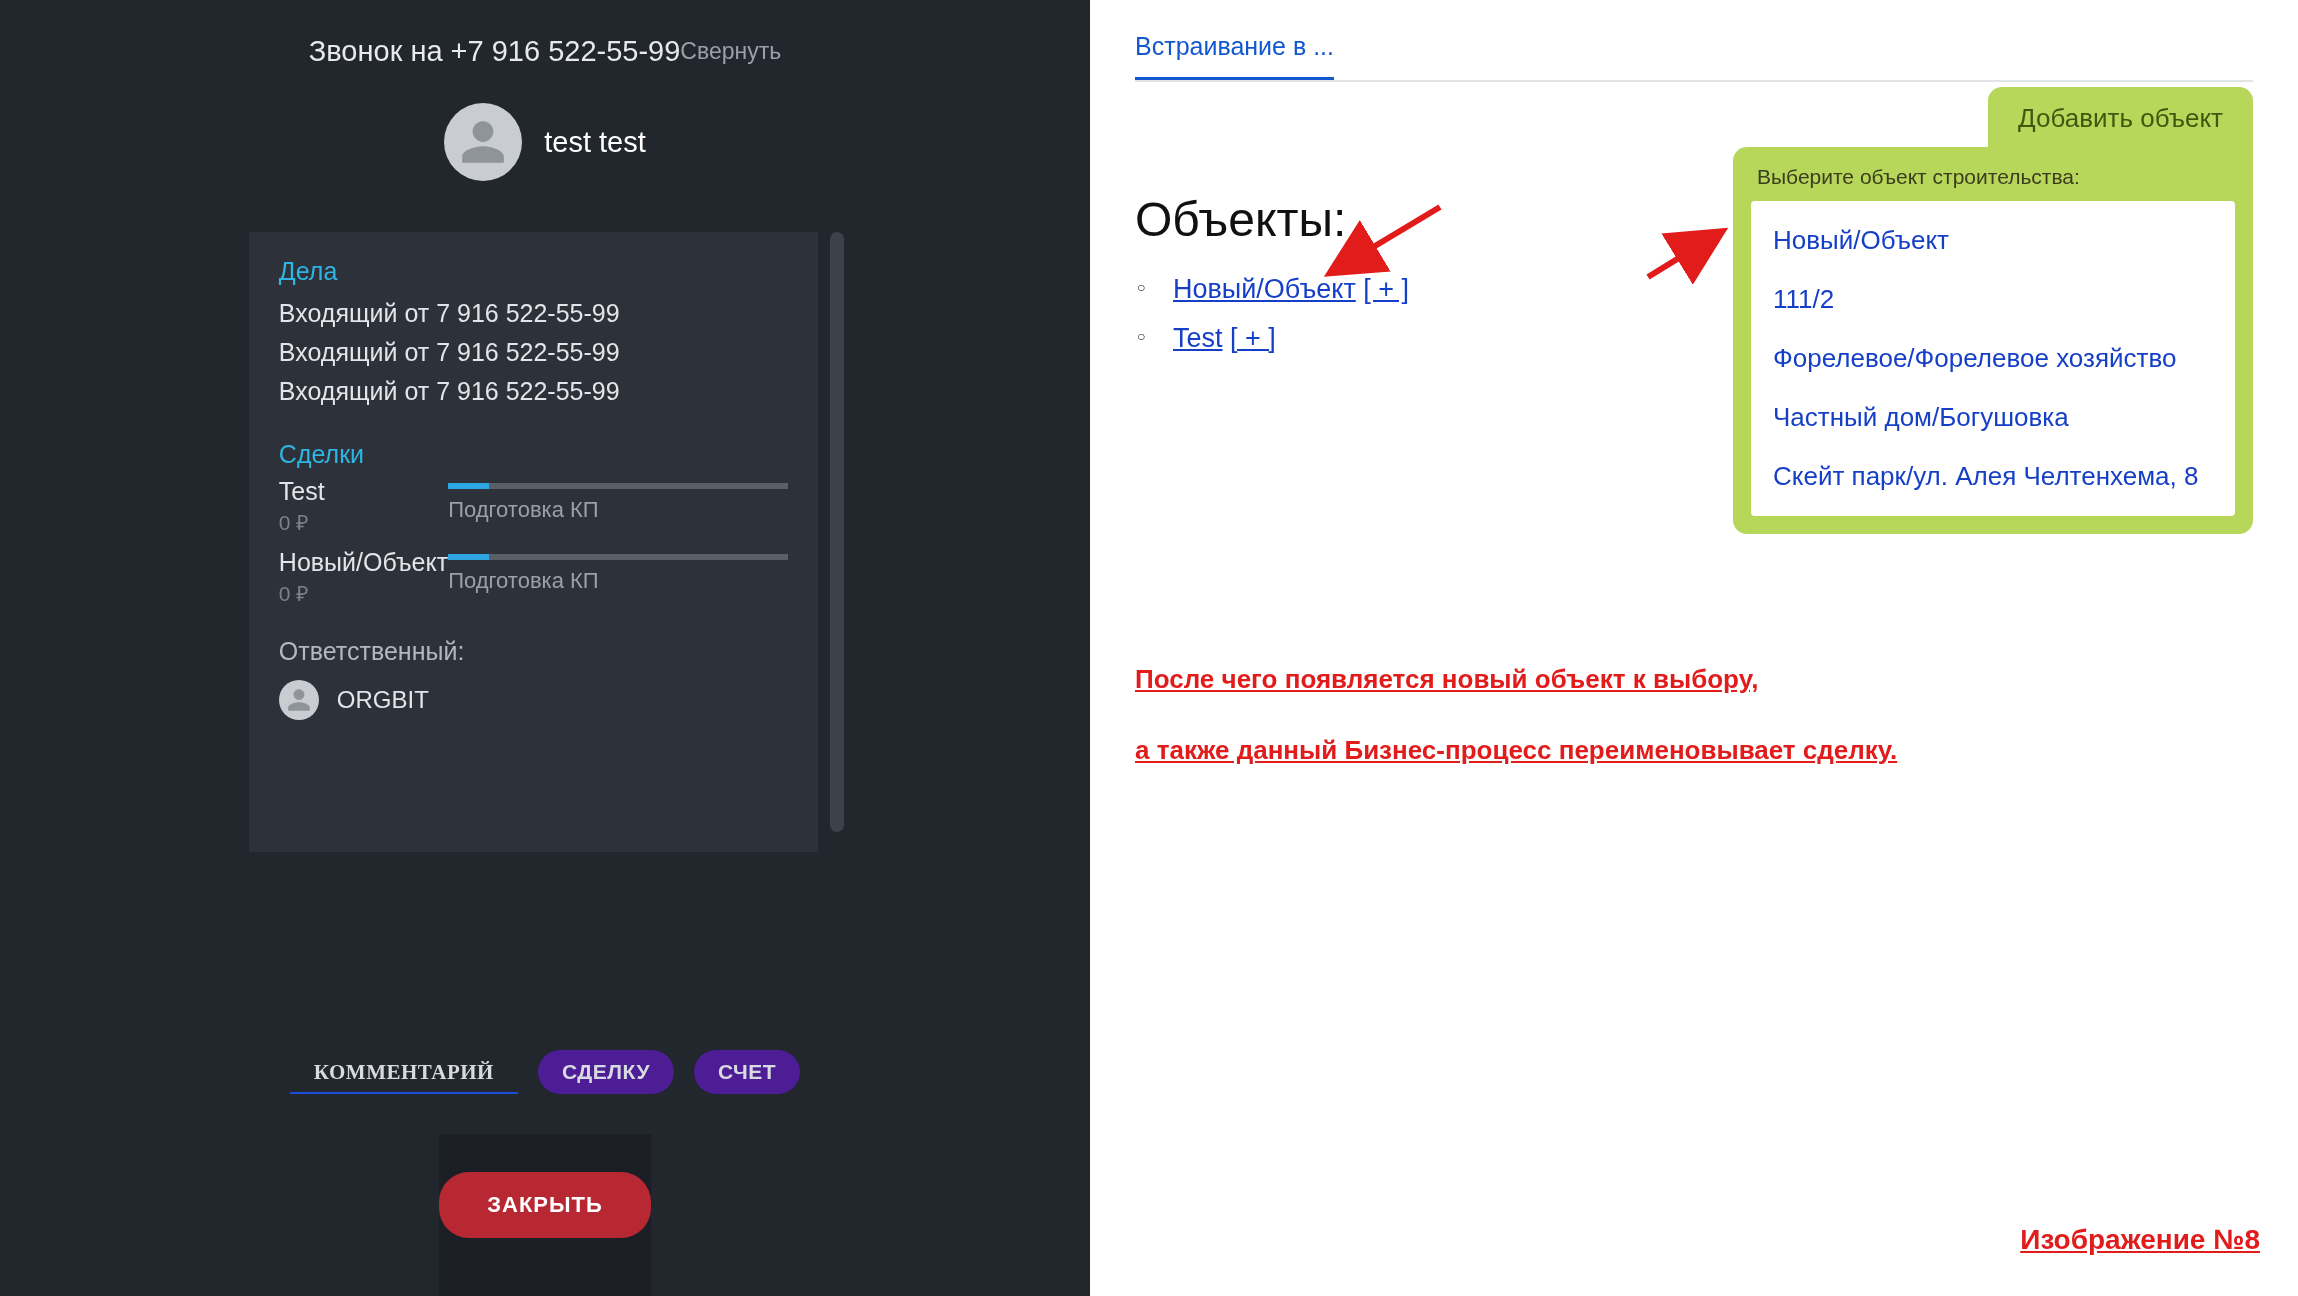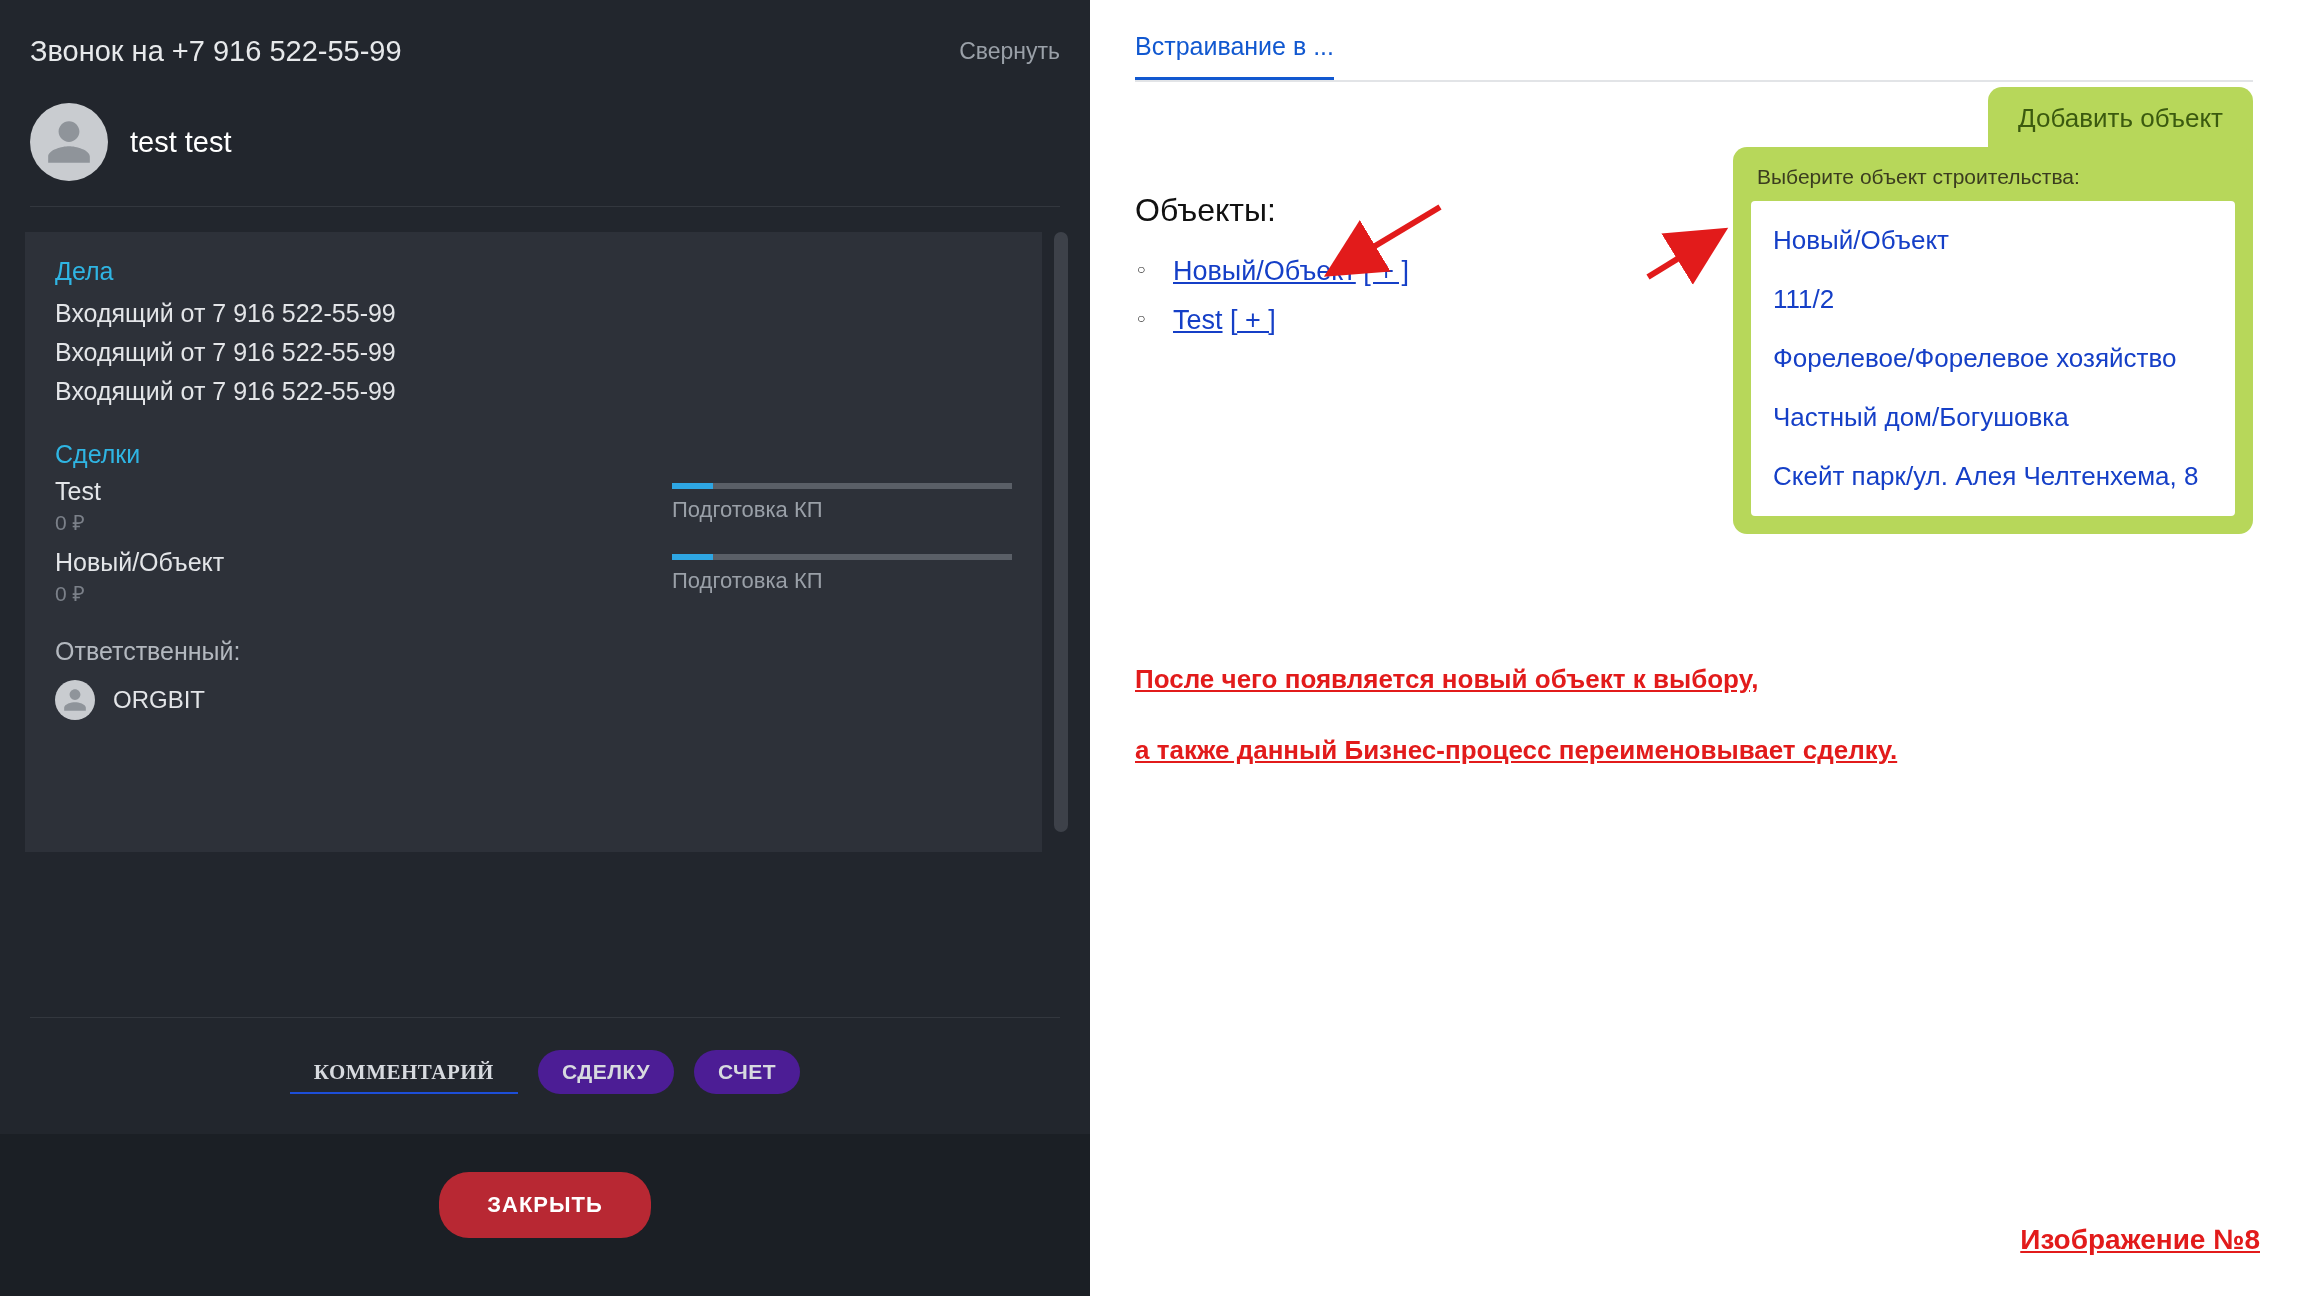--- a/index.html
+++ b/index.html
@@ -1,19 +1,19 @@
 <!DOCTYPE html>
 <html><head>
 <meta charset="utf-8">
 <style>
 * { margin: 0; padding: 0; box-sizing: border-box; }
 body { font-family: -apple-system, BlinkMacSystemFont, "Segoe UI", Helvetica, Arial, sans-serif; width: 2298px; height: 1296px; display: flex; overflow: hidden; }
 
 
-.left-panel { width: 1090px; background: #22262d; color: #b3b8bf; display: flex; flex-direction: column; }
+.left-panel { width: 1090px; background: #22262d; color: #b3b8bf; display: flex; flex-direction: column; align-items: center; }
 .lp-header { padding: 35px 30px 25px 30px; display: flex; justify-content: space-between; align-items: center; }
 .lp-header-title { font-size: 29px; color: #e7e9eb; font-weight: 400; }
 .lp-header-collapse { font-size: 23px; color: #9aa0a8; cursor: pointer; }
 
 .lp-contact { padding: 10px 30px 25px 30px; display: flex; align-items: center; gap: 22px; }
 .lp-avatar-big { width: 78px; height: 78px; border-radius: 50%; background: #c9ccd0; display: flex; align-items: center; justify-content: center; }
 .lp-avatar-big svg { width: 50px; height: 50px; fill: #8f949a; }
 .lp-contact-name { font-size: 29px; color: #fff; font-weight: 400; }
 
 .lp-divider { height: 1px; background: #33373e; margin: 0 30px; }
@@ -50,21 +50,21 @@
 .lp-close-btn { background: #b82833; color: #fff; font-size: 22px; font-weight: 700; font-family: Helvetica, Arial, sans-serif; padding: 20px 48px; border: none; border-radius: 30px; cursor: pointer; letter-spacing: 1px; }
 
 
 .right-panel { flex: 1; background: #fff; position: relative; padding: 32px 45px; }
 .rp-tabbar { border-bottom: 2px solid #e2e4e7; margin-bottom: 55px; }
 .rp-tab { display: inline-block; color: #1158d0; font-size: 25px; padding-bottom: 16px; border-bottom: 3px solid #1158d0; cursor: pointer; }
 
 .rp-content { display: flex; align-items: flex-start; gap: 40px; position: relative; }
 
 .rp-left-col { margin-top: 55px; }
-.rp-heading { font-size: 32px; font-weight: 400; color: #111; margin-bottom: 18px; }
+.rp-heading { font-size: 48px; font-weight: 400; color: #111; margin-bottom: 18px; }
 .rp-list { list-style: none; padding-left: 38px; }
 .rp-list li { position: relative; font-size: 27px; line-height: 1.8; color: #153fc7; }
 .rp-list li::before { content: "○"; position: absolute; left: -36px; color: #222; font-size: 14px; top: 10px; }
 .rp-obj-link { color: #153fc7; text-decoration: underline; cursor: pointer; }
 .rp-plus { color: #153fc7; text-decoration: underline; cursor: pointer; }
 
 
 .rp-card-wrap { position: relative; margin-left: auto; }
 .rp-card-tab { position: absolute; top: -50px; right: 0; background: #b7d75a; color: #3b5a0f; font-size: 26px; padding: 16px 30px 30px 30px; border-radius: 14px 14px 0 0; cursor: pointer; }
 .rp-card { background: #b7d75a; border-radius: 14px; padding: 18px; width: 520px; position: relative; margin-top: 10px; }

